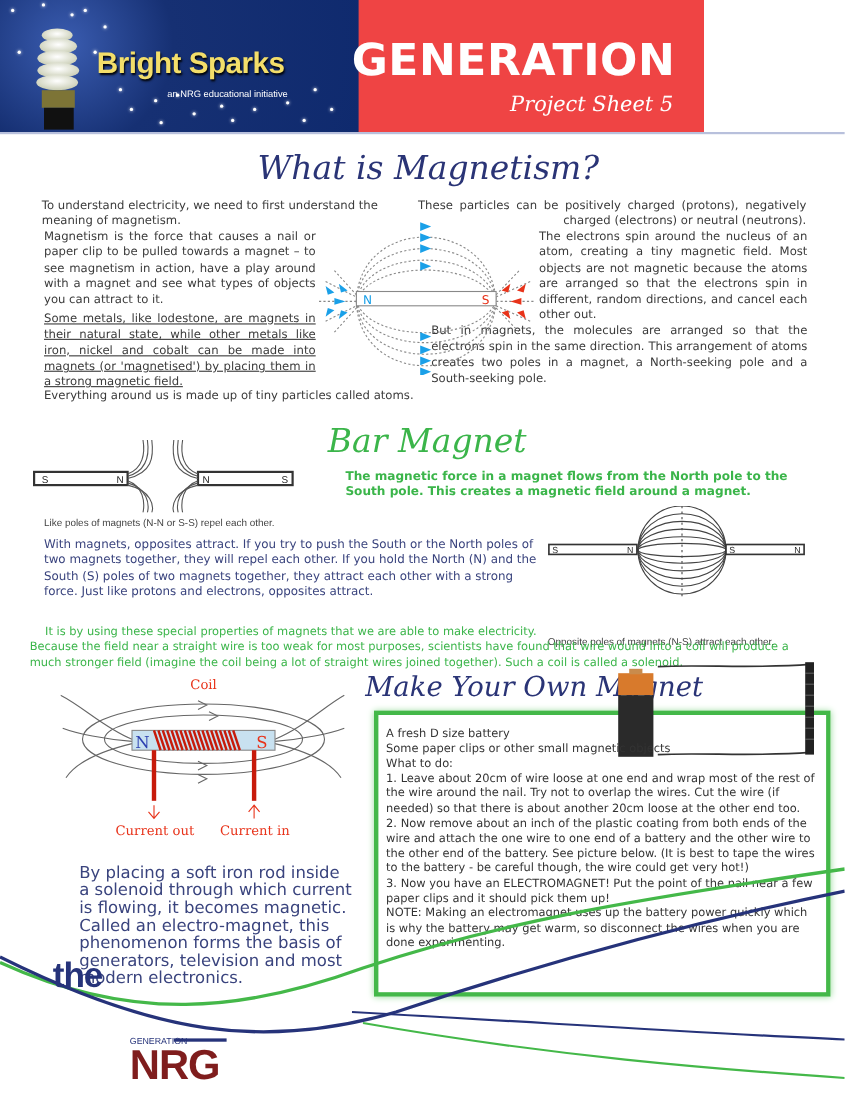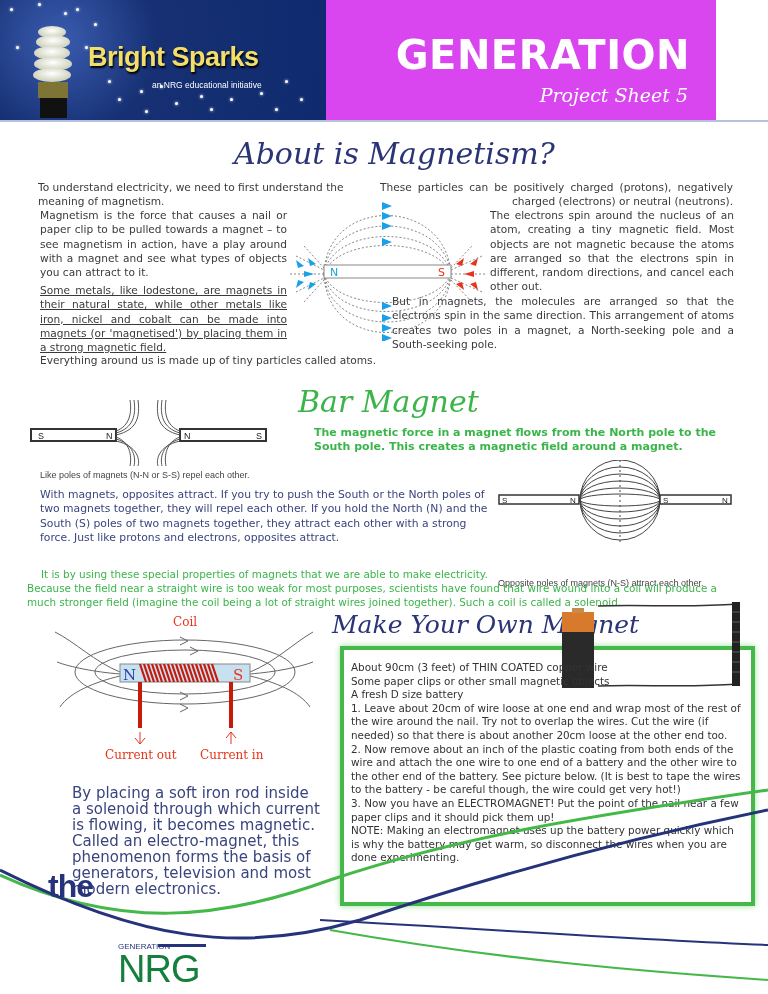--- a/index.html
+++ b/index.html
@@ -1,20 +1,20 @@
 <!DOCTYPE html>
 <html><head>
 <meta charset="utf-8">
 <style>
   * { box-sizing: border-box; margin: 0; padding: 0; }
   html, body { width: 768px; height: 994px; background: #ffffff; overflow: hidden; }
   body { position: relative; font-family: "DejaVu Sans", sans-serif; color: #333; }
 
   
-  .header { position: absolute; left: 0; top: 0; width: 716px; height: 121px; background: #d946ef; }
+  .header { position: absolute; left: 0; top: 0; width: 640px; height: 121px; background: #ef4444; }
   .header-left { position: absolute; left: 0; top: 0; width: 326px; height: 121px;
     background: radial-gradient(circle at 60px 40px, #3a5cb0 0%, #163073 35%, #0f2a6e 100%); }
   .header-bottom { position: absolute; left: 0; top: 120px; width: 768px; height: 2px; background: #b8c0dc; }
   .bulb { position: absolute; left: 28px; top: 18px; width: 50px; height: 100px; }
   .brand { position: absolute; left: 88px; top: 42px; font-family: "Liberation Sans", sans-serif; font-weight: bold;
     font-size: 27px; color: #f3de6a; letter-spacing: -0.5px; text-shadow: 1px 2px 2px #000; }
   .brand-sub { position: absolute; left: 152px; top: 80px; font-family: "Liberation Sans", sans-serif; font-size: 8.5px; color: #fff; }
   .stars span { position: absolute; width: 3px; height: 3px; background: #fff; border-radius: 50%; box-shadow: 0 0 3px #fff; }
   .title-main { position: absolute; right: 26px; top: 32px; font-family: "DejaVu Sans", sans-serif; font-weight: bold;
     font-size: 40px; color: #ffffff; letter-spacing: 0.5px; }
@@ -86,21 +86,21 @@
         <span style="left:118px;top:98px"></span>
     </div>
     <div class="brand">Bright Sparks</div>
     <div class="brand-sub">an NRG educational initiative</div>
   </div>
   <div class="title-main">GENERATION</div>
   <div class="title-sub">Project Sheet 5</div>
 </div>
 <div class="header-bottom"></div>
 
-<div class="h-what script">About is Magnetism?</div>
+<div class="h-what script">What is Magnetism?</div>
 
 <div class="abs body-text" style="left:38px;top:180px;width:330px;">To understand electricity, we need to first understand the meaning of magnetism.</div>
 <div class="abs body-text just" style="left:380px;top:180px;width:353px;text-align-last:right;">These particles can be positively charged (protons), negatively charged (electrons) or neutral (neutrons).</div>
 
 <div class="abs body-text just" style="left:40px;top:208px;width:247px;">Magnetism is the force that causes a nail or paper clip to be pulled towards a magnet – to see magnetism in action, have a play around with a magnet and see what types of objects you can attract to it.</div>
 <div class="abs body-text just" style="left:40px;top:283px;width:247px;text-decoration:underline;">Some metals, like lodestone, are magnets in their natural state, while other metals like iron, nickel and cobalt can be made into magnets (or 'magnetised') by placing them in a strong magnetic field.</div>
 <div class="abs body-text" style="left:40px;top:353px;width:360px;">Everything around us is made up of tiny particles called atoms.</div>
 
 <div class="abs body-text just" style="left:490px;top:208px;width:244px;">The electrons spin around the nucleus of an atom, creating a tiny magnetic field. Most objects are not magnetic because the atoms are arranged so that the electrons spin in different, random directions, and cancel each other out.</div>
 <div class="abs body-text just" style="left:392px;top:294px;width:342px;text-align-last:left;">
@@ -263,34 +263,34 @@
       <line x1="174" y1="52" x2="182" y2="52"></line>
       <line x1="174" y1="62" x2="182" y2="62"></line>
     <line x1="174" y1="72" x2="182" y2="72"></line>
   </g>
   <rect x="4" y="12" width="32" height="20" fill="#d87a2c"></rect>
   <rect x="4" y="32" width="32" height="56" fill="#2a2a2a"></rect>
   <rect x="14" y="8" width="12" height="5" fill="#c98b4c"></rect>
 </svg>
 
 <div class="make-text">
-  <div>About 90cm (3 feet) of THIN COATED copper wire</div>
+  <div>A fresh D size battery</div>
   <div>Some paper clips or other small magnetic objects</div>
-  <div>A fresh D size battery</div>
+  <div>What to do:</div>
   <div>1. Leave about 20cm of wire loose at one end and wrap most of the rest of the wire around the nail. Try not to overlap the wires.  Cut the wire (if needed) so that there is about another 20cm loose at the other end too.</div>
   <div>2. Now remove about an inch of the plastic coating from both ends of the wire and attach the one wire to one end of a battery and the other wire to the other end of the battery. See picture below. (It is best to tape the wires to the battery - be careful though, the wire could get very hot!)</div>
   <div>3. Now you have an ELECTROMAGNET! Put the point of the nail near a few paper clips and it should pick them up!</div>
   <div>NOTE: Making an electromagnet uses up the battery power quickly which is why the battery may get warm, so disconnect the wires when you are done experimenting.</div>
 </div>
 
 <svg class="abs" style="left:0;top:780px;" width="768" height="214" viewBox="0 0 768 214">
   <path d="M0 95 C120 150, 220 140, 330 100 C450 60, 560 40, 768 10" stroke="#44b849" stroke-width="3" fill="none"></path>
   <path d="M0 90 C140 160, 240 175, 360 140 C480 100, 620 60, 768 30" stroke="#26337a" stroke-width="3" fill="none"></path>
   <path d="M320 140 C500 150, 650 160, 768 165" stroke="#26337a" stroke-width="2" fill="none"></path>
   <path d="M330 150 C500 180, 650 192, 768 200" stroke="#44b849" stroke-width="2" fill="none"></path>
 </svg>
 
 <div class="abs" style="left:40px;top:868px;width:200px;height:120px;">
   <div class="abs" style="left:8px;top:0;font-family:'Liberation Sans',sans-serif;font-size:32px;font-weight:bold;color:#26337a;letter-spacing:-1px;">the</div>
   <div class="abs" style="left:78px;top:74px;font-family:'Liberation Sans',sans-serif;font-size:8px;color:#26337a;">GENERATION</div>
   <div class="abs" style="left:118px;top:76px;width:48px;height:3px;background:#26337a;"></div>
-  <div class="abs" style="left:78px;top:80px;font-family:'Liberation Sans',sans-serif;font-size:38px;font-weight:normal;color:#15803d;letter-spacing:-1px;">NRG</div>
+  <div class="abs" style="left:78px;top:80px;font-family:'Liberation Sans',sans-serif;font-size:38px;font-weight:bold;color:#7f1d1d;letter-spacing:-1px;">NRG</div>
 </div>
 
 </body></html>

